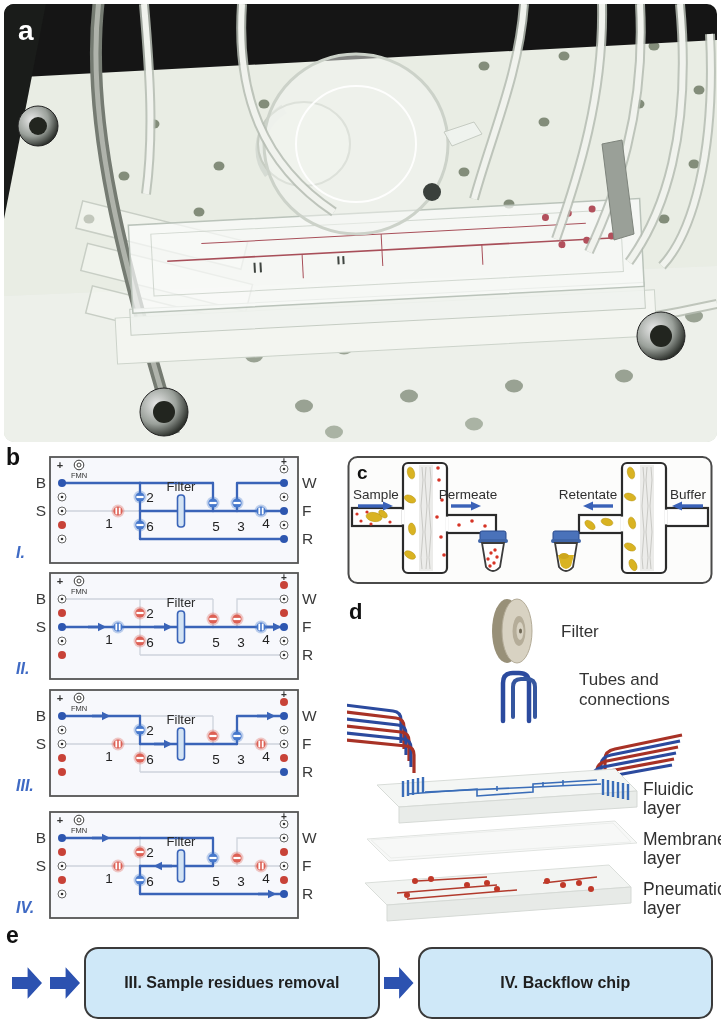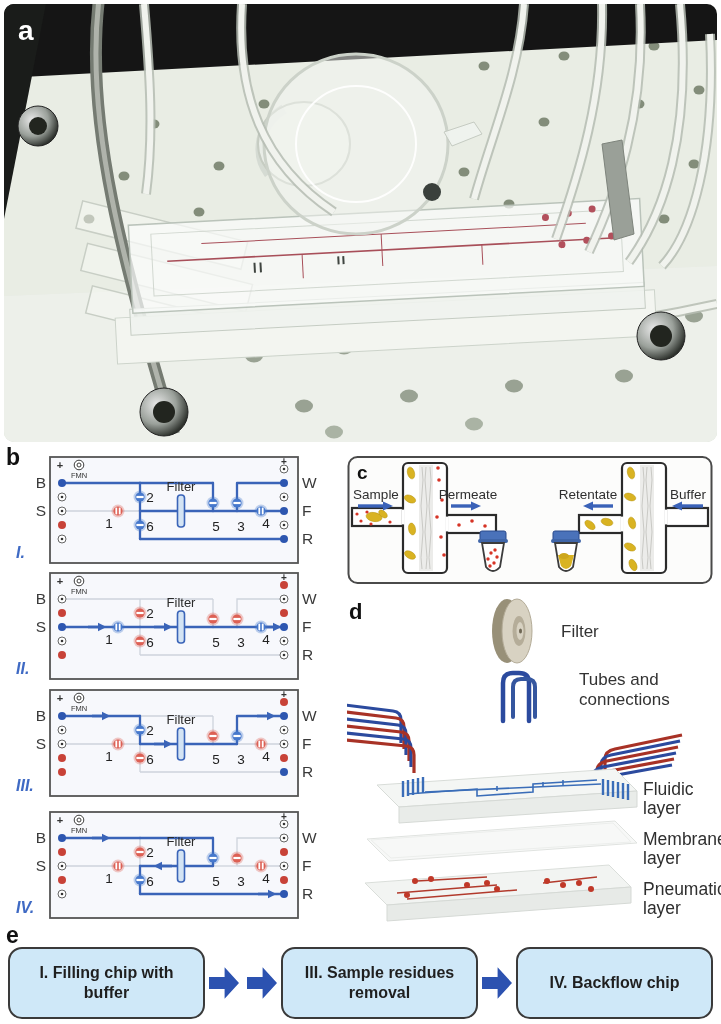--- a/index.html
+++ b/index.html
@@ -760,21 +760,20 @@
     <text x="296" y="202" font-size="17.5" fill="#2f2f2f">Fluidic</text>
     <text x="296" y="221" font-size="17.5" fill="#2f2f2f">layer</text>
     <text x="296" y="252" font-size="17.5" fill="#2f2f2f">Membrane</text>
     <text x="296" y="271" font-size="17.5" fill="#2f2f2f">layer</text>
     <text x="296" y="302" font-size="17.5" fill="#2f2f2f">Pneumatic</text>
     <text x="296" y="321" font-size="17.5" fill="#2f2f2f">layer</text>
   </svg>
 
   <div id="e-label" class="abs plabel">e</div>
   <div id="flow" class="abs">
-    <div class="step">I. Filling chip with buffer</div>
     <div class="earrow"></div>
     <div class="earrow"></div>
     <div class="step">III. Sample residues removal</div>
     <div class="earrow"></div>
     <div class="step">IV. Backflow chip</div>
   </div>
 
 </div>
 
 </body></html>

